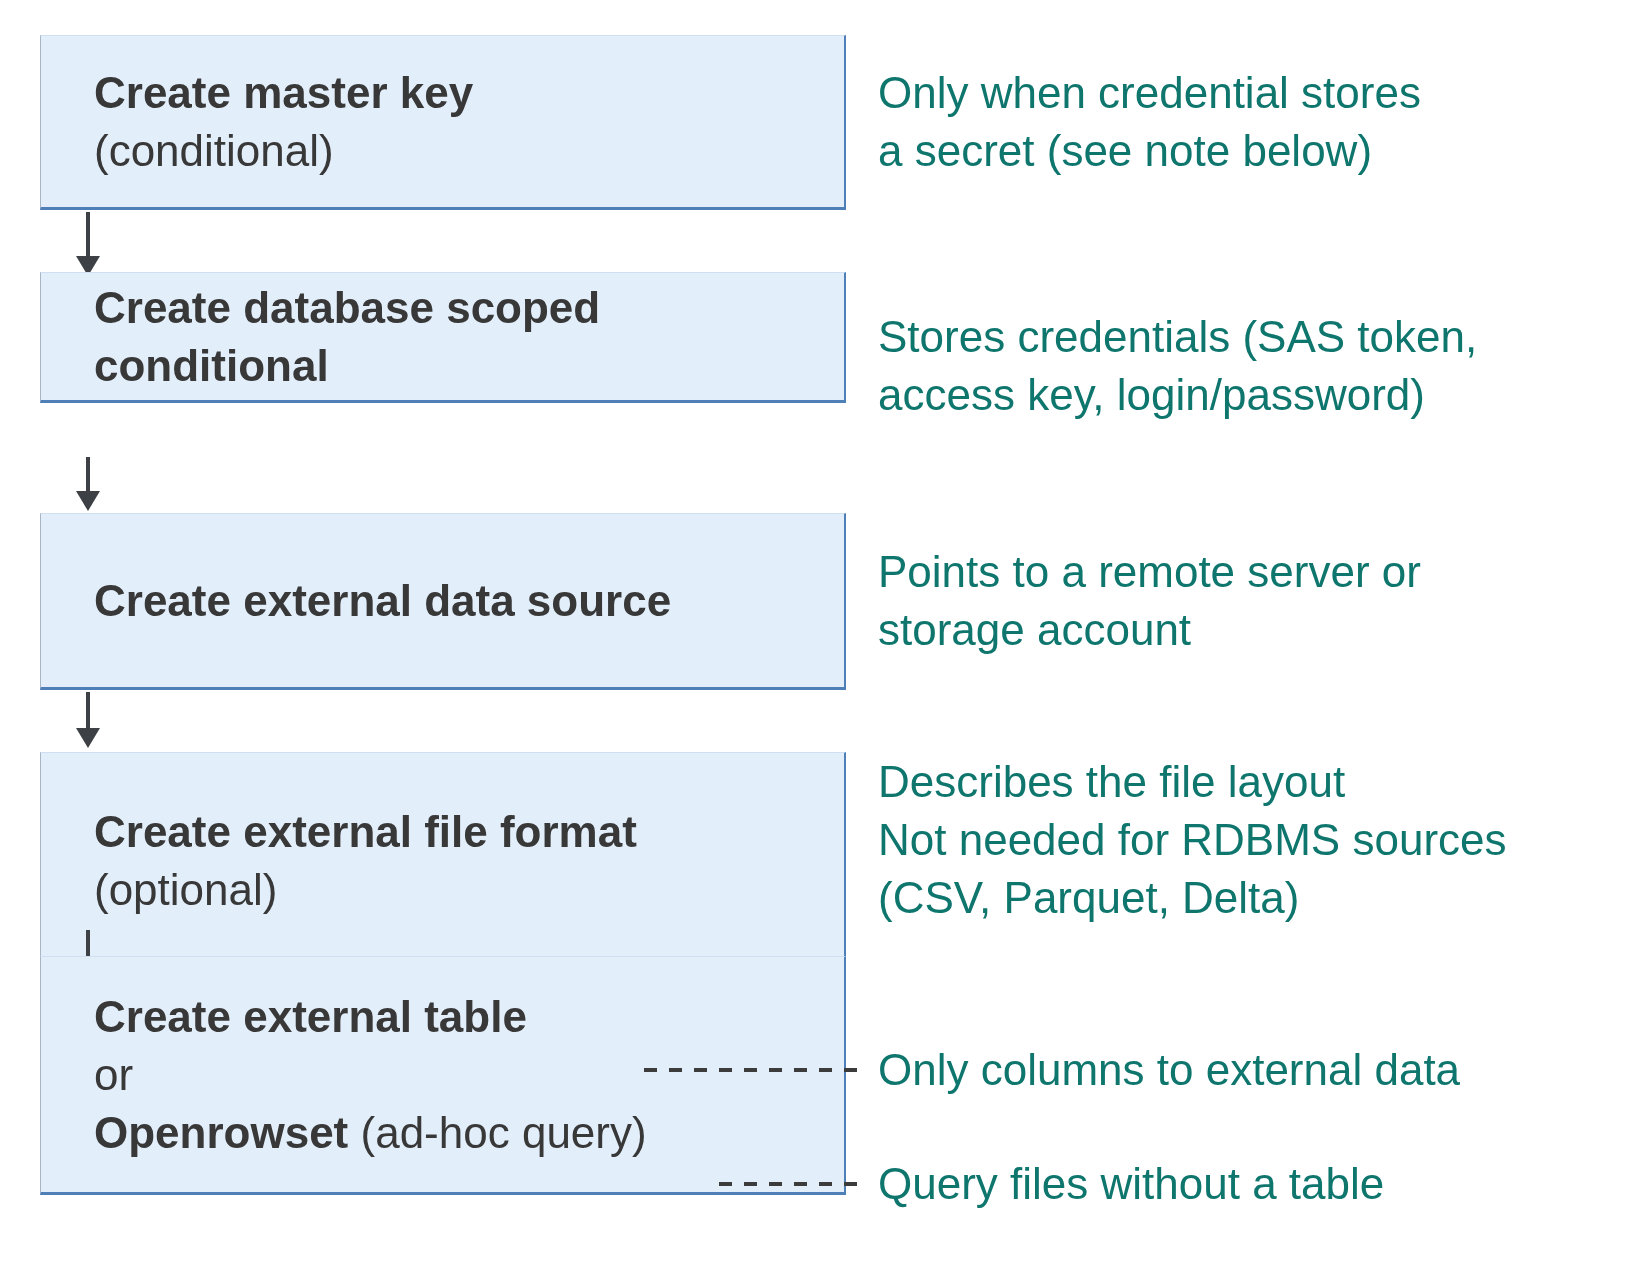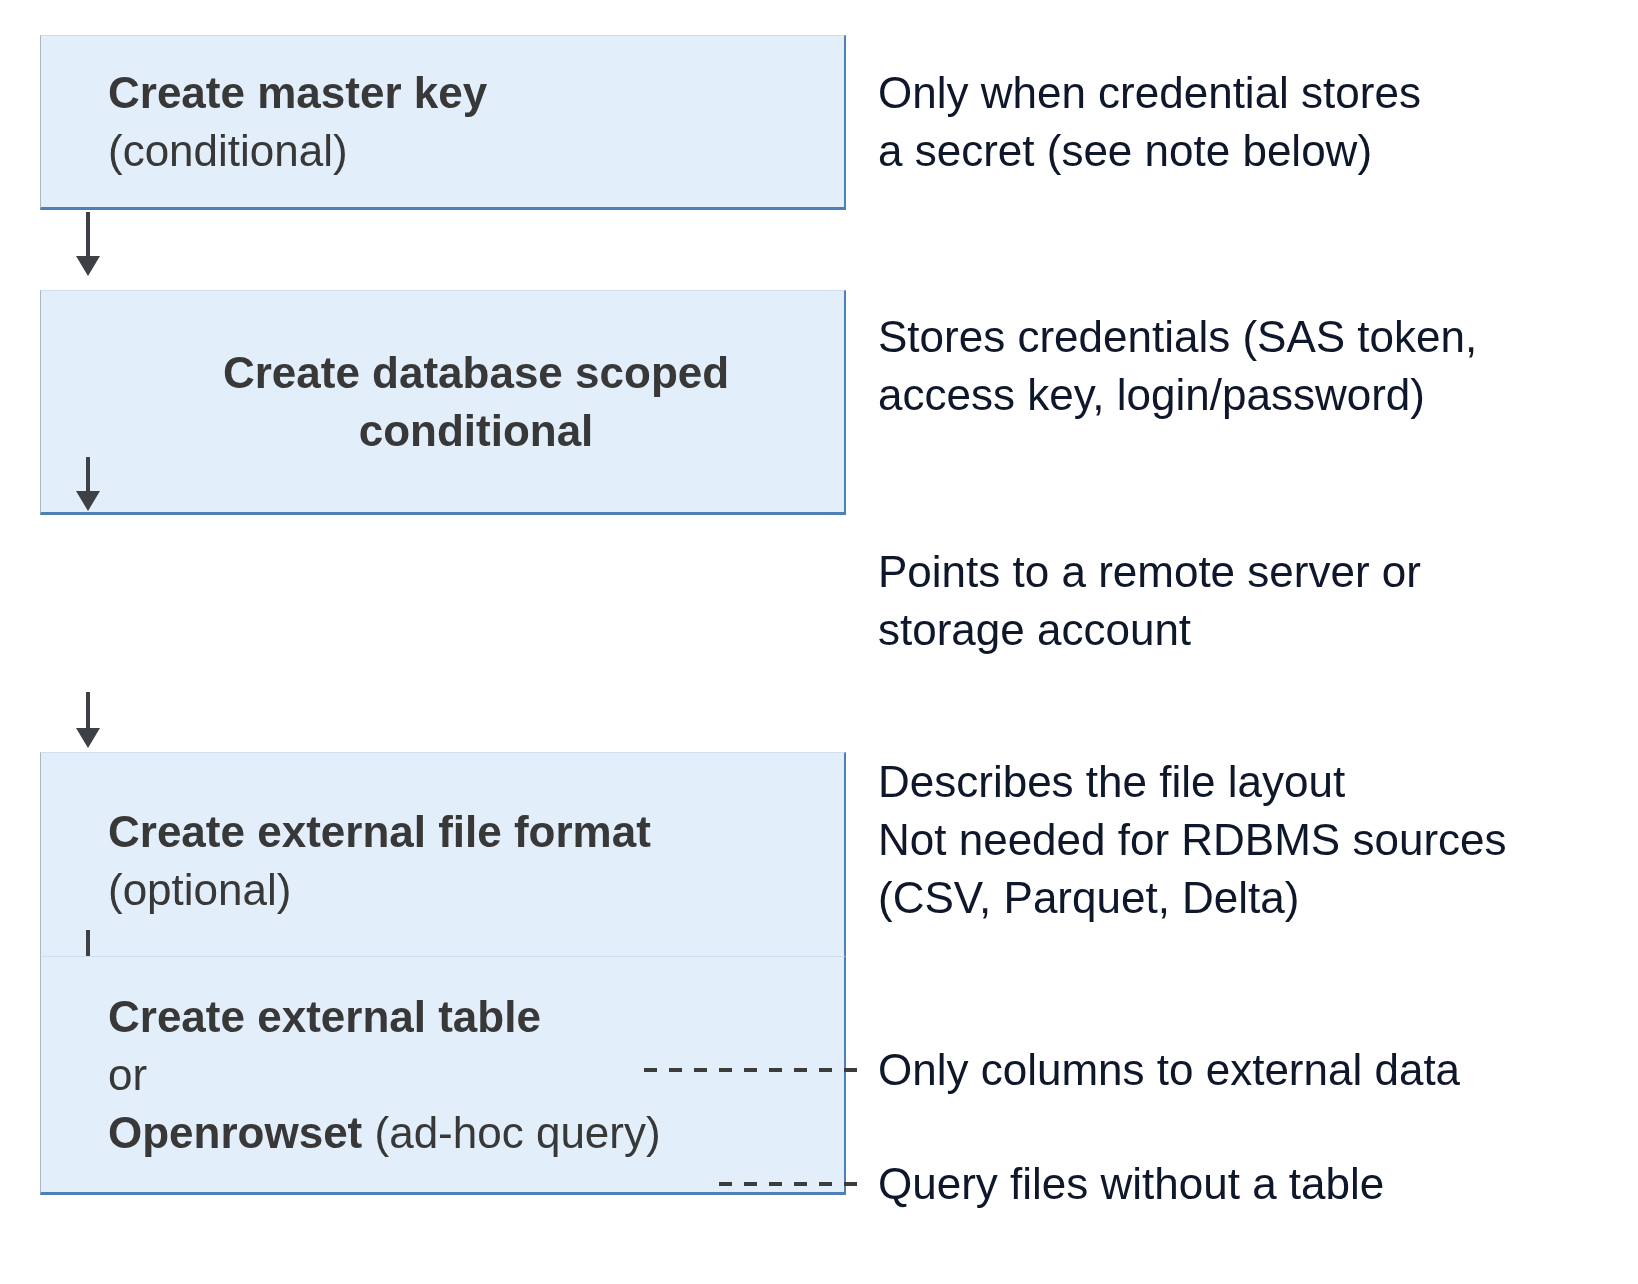--- a/index.html
+++ b/index.html
@@ -22,29 +22,28 @@
     box-sizing:border-box;
     display:flex;
     flex-direction:column;
     justify-content:center;
     padding-left:53px;
   }
   .box-line{
     font-size:44px;
     line-height:58px;
     white-space:nowrap;
-    margin-left:14px;
   }
   .b{font-weight:bold;}
   .note{
     position:absolute;
     left:878px;
     font-size:44px;
     line-height:58px;
-    color:#0f172a;
+    color:#0f766e;
     white-space:nowrap;
   }
   .arrow{
     position:absolute;
     left:76px;width:24px;
   }
   .shaft{
     width:4px;
     margin:0 auto;
     background:#3d4045;
@@ -71,30 +70,33 @@
   <div class="box" style="top:35px;height:175px;">
     <div class="box-line b">Create master key</div>
     <div class="box-line">(conditional)</div>
   </div>
 
   <div class="arrow" style="top:212px;">
     <div class="shaft" style="height:44px;"></div>
     <div class="head"></div>
   </div>
 
-  <div class="box" style="top:290px;height:225px;align-items:center;">
+  <div class="box" style="top:272px;height:131px;">
     <div class="box-line b">Create database scoped</div>
     <div class="box-line b">conditional</div>
   </div>
 
   <div class="arrow" style="top:457px;">
     <div class="shaft" style="height:34px;"></div>
     <div class="head"></div>
   </div>
 
+  <div class="box" style="top:513px;height:177px;">
+    <div class="box-line b">Create external data source</div>
+  </div>
 
   <div class="arrow" style="top:692px;">
     <div class="shaft" style="height:36px;"></div>
     <div class="head"></div>
   </div>
 
   <div class="box" style="top:752px;height:220px;">
     <div class="box-line b">Create external file format</div>
     <div class="box-line">(optional)</div>
   </div>

